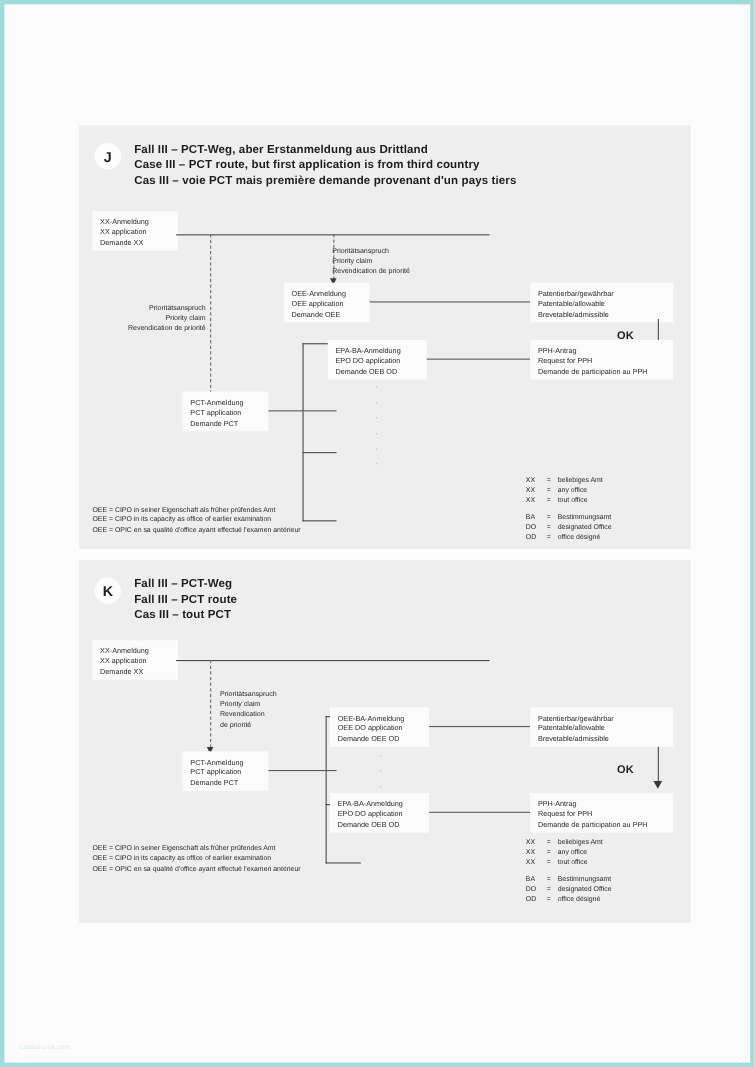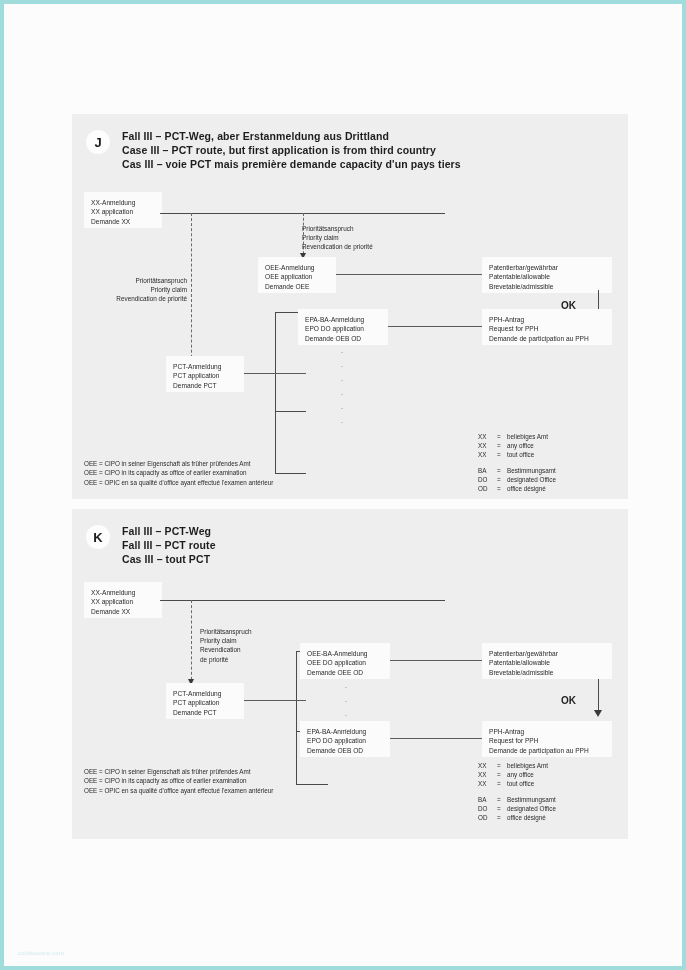--- a/index.html
+++ b/index.html
@@ -127,21 +127,21 @@
 <body>
 
 <div class="page">
 
   <div class="panel" id="panel-j">
 
     <div class="badge" style="left:14px;top:16px;">J</div>
 
     <div class="heading" style="left:50px;top:29px;">Case III – PCT route, but first application is from third country</div>
     <div class="heading" style="left:50px;top:15px;">Fall III – PCT-Weg, aber Erstanmeldung aus Drittland</div>
-    <div class="heading" style="left:50px;top:43px;">Cas III – voie PCT mais première demande capacity d'un pays tiers</div>
+    <div class="heading" style="left:50px;top:43px;">Cas III – voie PCT mais première demande provenant d'un pays tiers</div>
 
     <div class="nbox" style="left:12px;top:78px;width:78px;height:36px;">XX-Anmeldung
 XX application
 Demande XX</div>
 
     <div class="hline" style="left:88px;top:99px;width:285px;"></div>
 
     <div class="dashv" style="left:119px;top:99px;height:165px;"></div>
     <div class="arrowhead small" style="left:116px;top:258px;"></div>
 

